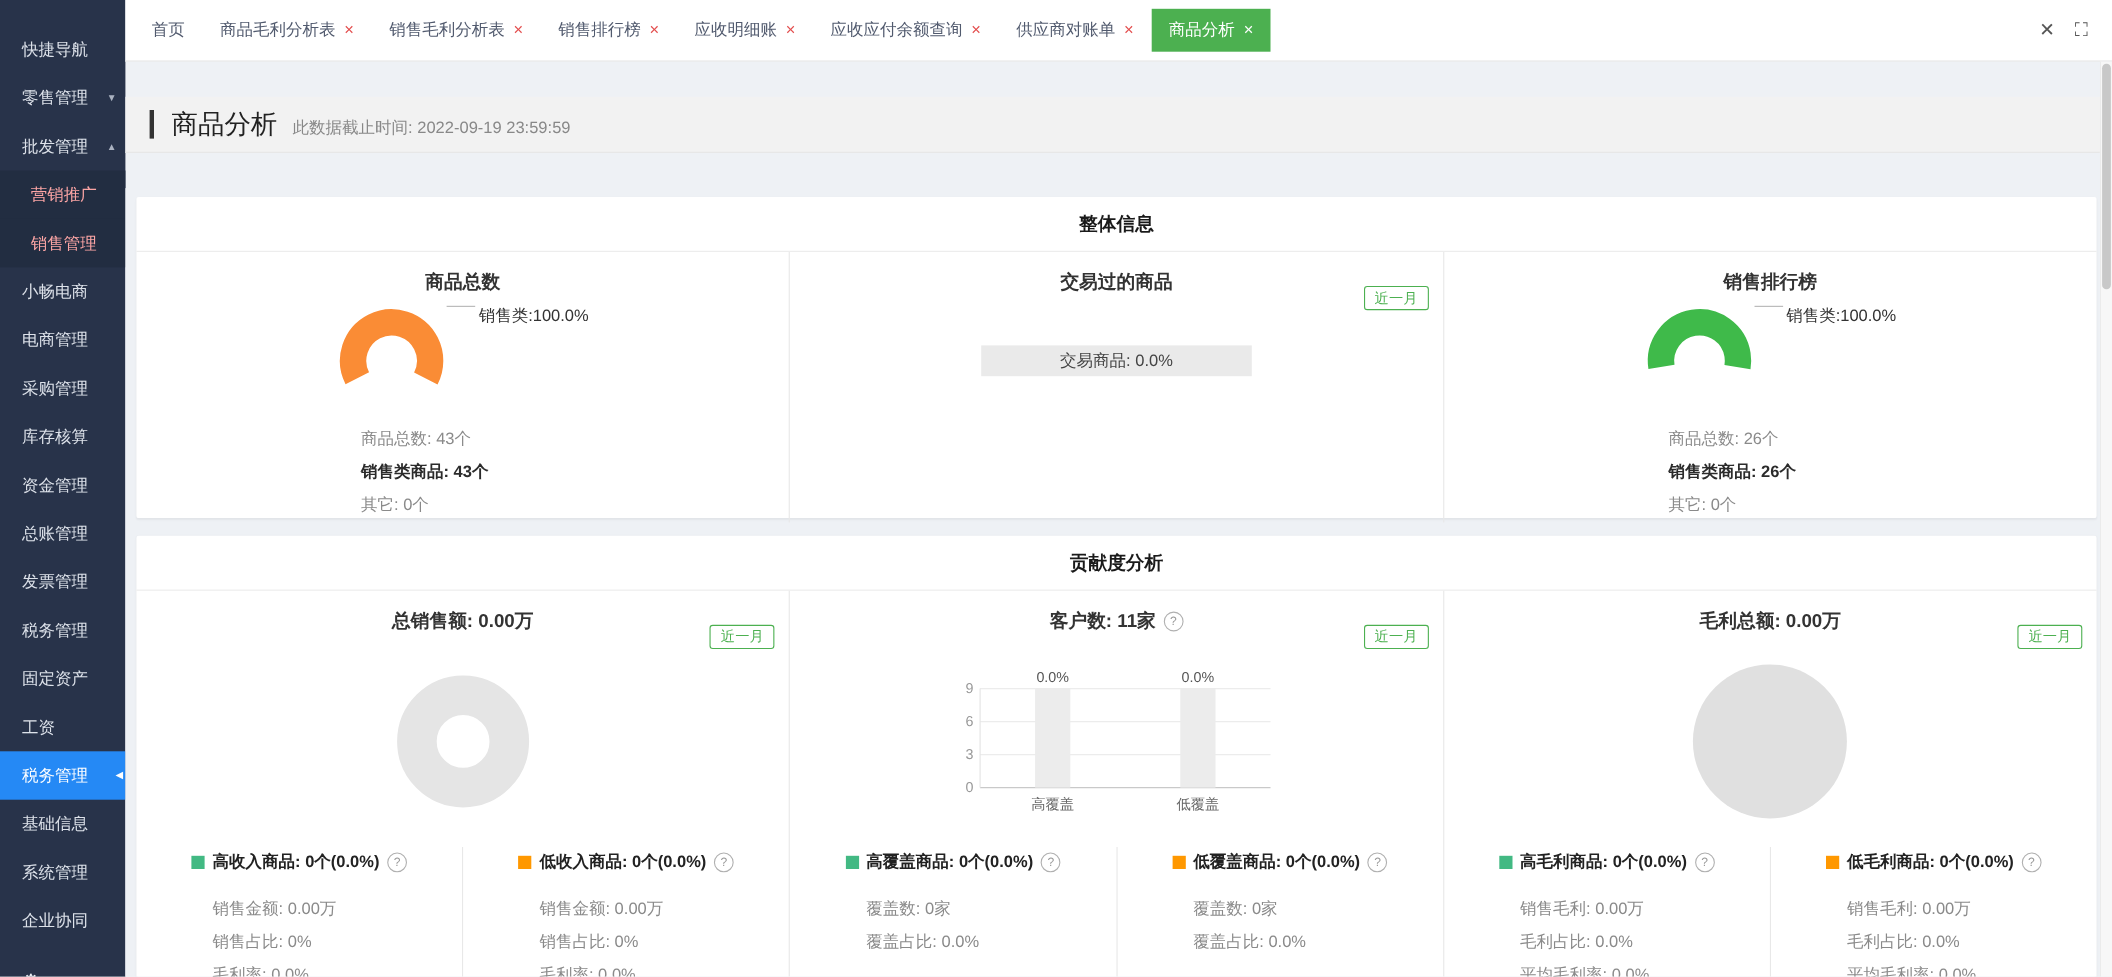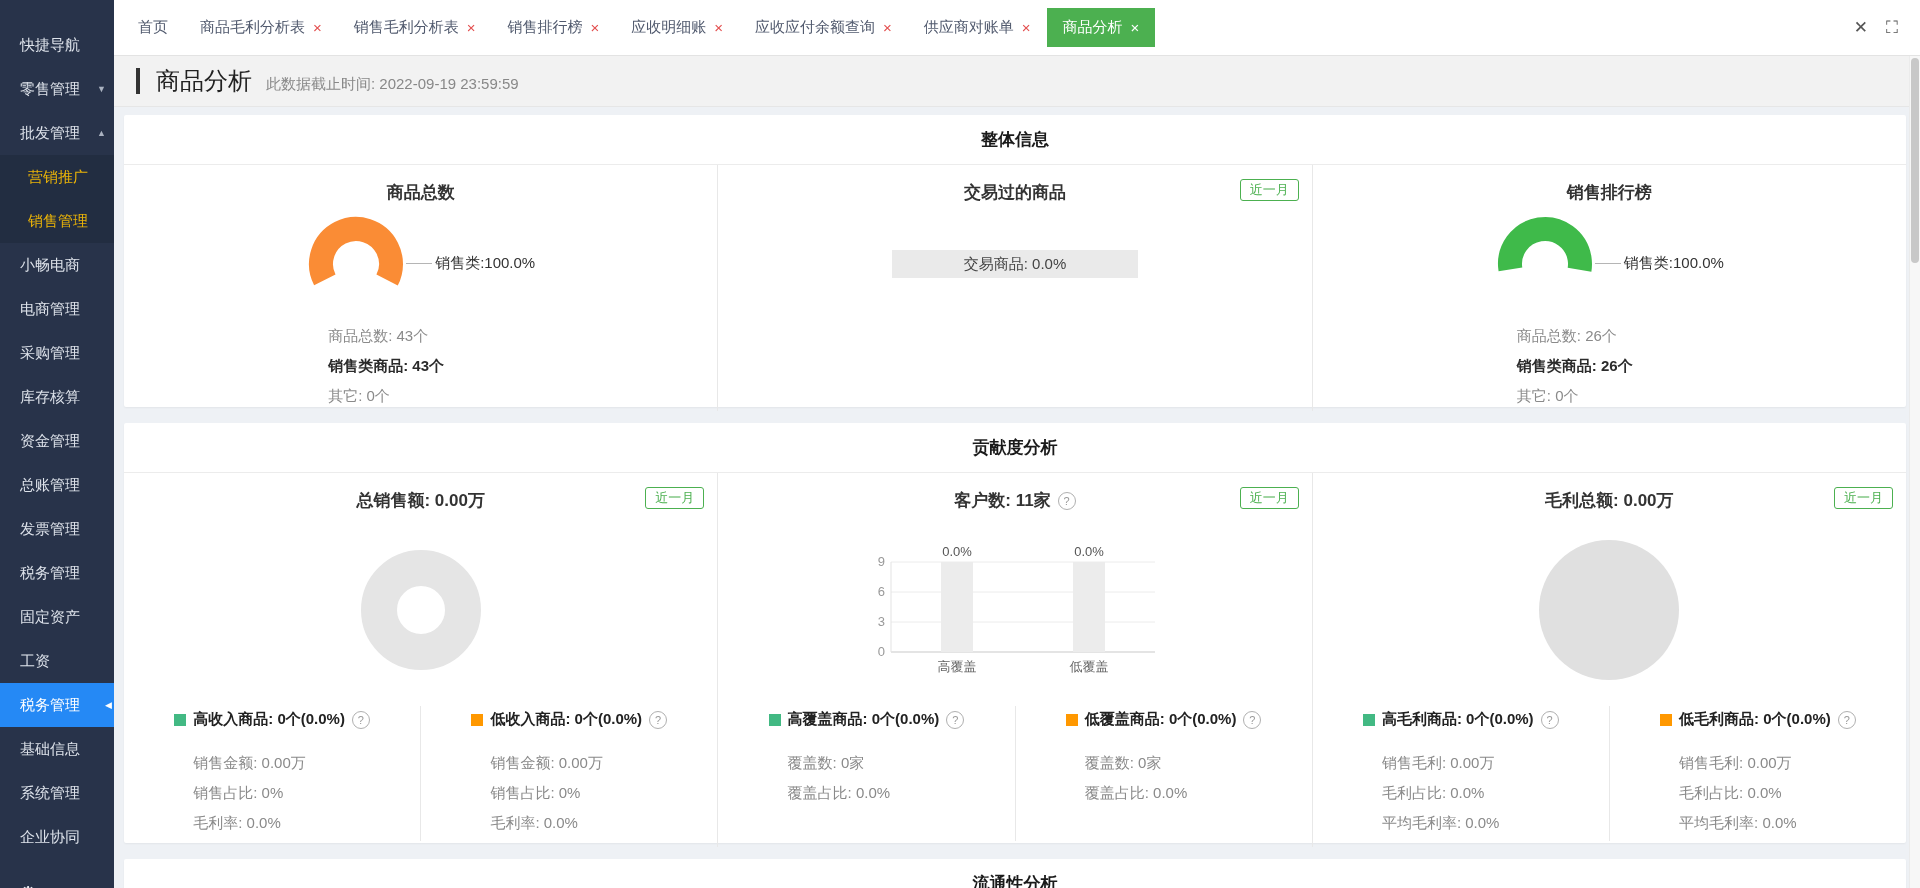--- a/index.html
+++ b/index.html
@@ -6,30 +6,30 @@
   body{width:1920px;height:888px;overflow:hidden;background:#eef1f5;
        font-family:"Liberation Sans","DejaVu Sans",sans-serif;}
   .app{display:flex;width:1920px;height:888px;}
 
   
   .sidebar{width:114px;background:#28334a;display:flex;flex-direction:column;flex-shrink:0;gap:23px;}
   .logo-strip{height:12px;background:#7a2626;}
   .menu{flex:1;display:flex;flex-direction:column;}
   .side-item{height:44px;display:flex;align-items:center;padding:0 8px 0 20px;
              font-size:15px;color:#dde2ea;cursor:pointer;position:relative;box-sizing:border-box;}
-  .side-item.sub{padding-left:28px;color:#eab308;background:#222d41;}
+  .side-item.sub{padding-left:28px;color:#fca5a5;background:#222d41;}
   .side-item .arrow{margin-left:auto;font-size:9px;color:#aab2c0;}
   .side-item.active{background:#2589f5;color:#fff;}
   .side-item.active .collapse{position:absolute;right:2px;top:50%;transform:translateY(-50%);
                               font-size:9px;color:#fff;}
   .sidebar-footer{height:40px;display:flex;align-items:center;padding-left:20px;
                   font-size:18px;color:#e8ecf2;}
 
   
-  .main{flex:1;display:flex;flex-direction:column;min-width:0;position:relative;}
+  .main{flex:1;display:flex;flex-direction:column;min-width:0;position:relative;gap:32px;}
 
   .tabbar{height:55px;background:#fff;border-bottom:1px solid #e3e3e3;display:flex;
           align-items:center;padding-left:8px;position:relative;flex-shrink:0;}
   .tab{height:39px;display:flex;align-items:center;padding:0 16px;font-size:15px;
        color:#515a6e;gap:8px;cursor:pointer;white-space:nowrap;}
   .tab .x{color:#e34d4d;font-size:15px;}
   .tab.active{background:#4cb050;color:#fff;}
   .tab.active .x{color:#fff;}
   .win-controls{position:absolute;right:22px;top:0;height:55px;display:flex;
                 align-items:center;gap:18px;color:#555;font-size:17px;}
@@ -47,24 +47,24 @@
   .card-header{padding:13px 22px;font-size:17px;font-weight:bold;color:#1a1a1a;
                border-bottom:1px solid #ececec;text-align:center;}
 
   
   .overview{height:292px;}
   .overview-body{display:flex;height:246px;}
   .o-panel{flex:1;position:relative;padding-top:16px;display:flex;flex-direction:column;
            align-items:center;box-sizing:border-box;}
   .o-panel + .o-panel{border-left:1px solid #e8e8e8;}
   .o-title{font-size:17px;font-weight:bold;color:#333;}
-  .badge{position:absolute;top:14px;right:13px;border:1px solid #4cb050;color:#4cb050;
+  .badge{position:absolute;top:31px;right:13px;border:1px solid #4cb050;color:#4cb050;
          font-size:13px;padding:1px 9px;border-radius:3px;background:#fff;}
   .o-chart{height:112px;display:flex;align-items:center;justify-content:center;margin-top:4px;}
-  .donut-row{display:flex;align-items:center;}
+  .donut-row{display:flex;}
   .llabel-line{width:26px;height:1px;background:#b5b5b5;}
   .llabel{font-size:15px;color:#333;margin-left:3px;white-space:nowrap;}
   .o-stats{width:185px;margin-top:2px;text-align:left;}
   .stat-line{font-size:15px;color:#8a8a8a;line-height:30px;white-space:nowrap;}
   .stat-line.bold{color:#2b2b2b;font-weight:bold;}
   .stat-line.dark{color:#444;}
   .progress{width:246px;height:28px;background:#eaeaea;display:flex;align-items:center;
             justify-content:center;font-size:15px;color:#444;}
   .p4col{flex-direction:column;justify-content:flex-start;}
   .p4-label-row{display:flex;align-items:flex-end;margin-left:72px;margin-top:-4px;}

